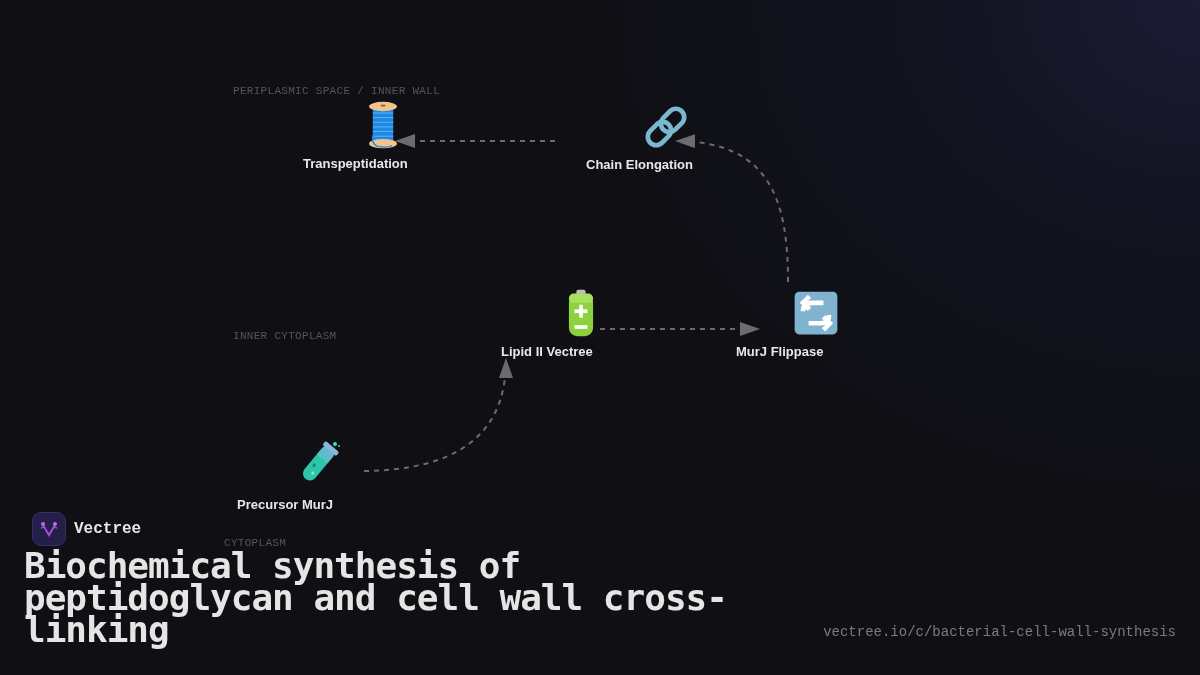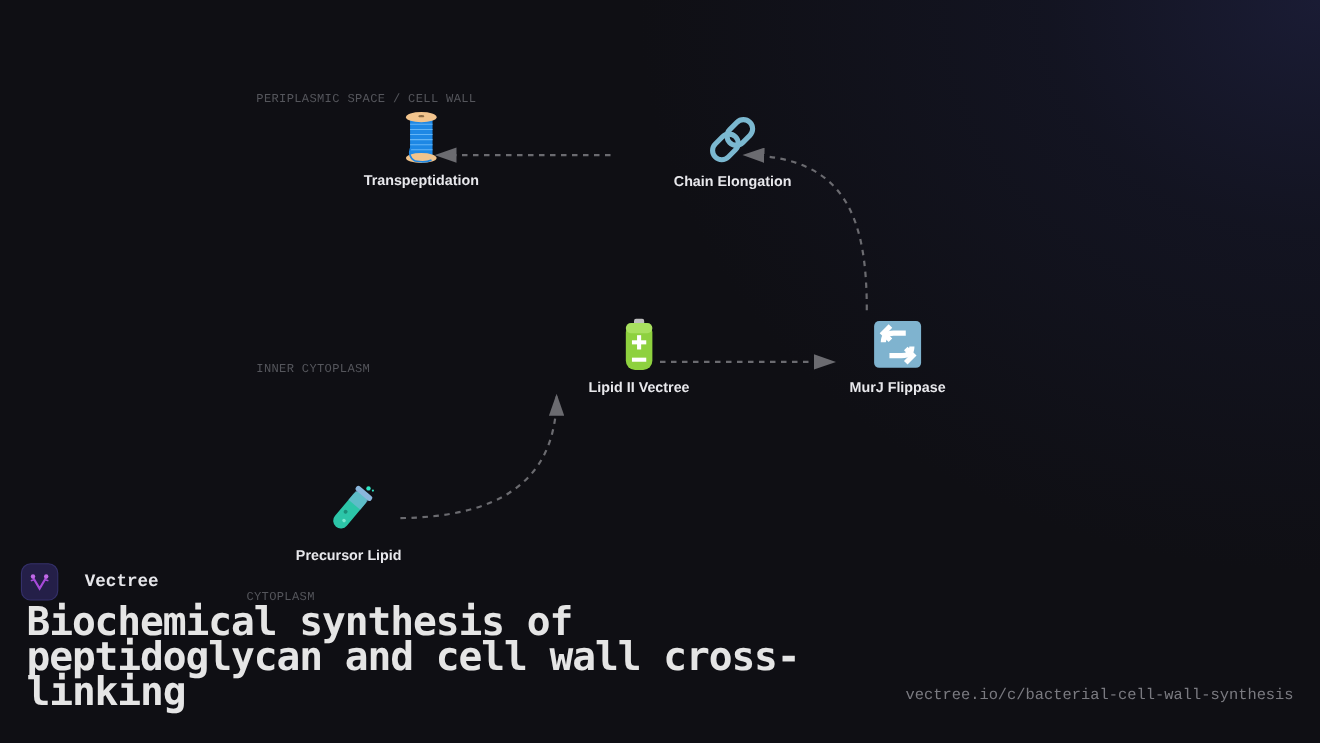--- a/index.html
+++ b/index.html
@@ -13,31 +13,31 @@
       background:
         radial-gradient(ellipse 620px 520px at 1200px 0px, rgba(28,30,58,0.85) 0%, rgba(22,24,44,0.55) 40%, rgba(15,15,20,0) 100%);
       pointer-events: none;
     }
     .zone-label {
       position: absolute;
       font-family: "Liberation Mono", monospace;
       font-size: 11px; letter-spacing: 0.3px;
       color: #55565c; white-space: nowrap;
     }
-    .node { position: absolute; width: 160px; text-align: center; }
+    .node { position: absolute; width: 160px; }
     .node .icon {
       display: block; margin: 0 auto; width: 56px; height: 56px;
     }
     .node .label {
       display: block; margin-top: 4px;
       font-weight: bold; font-size: 13px; color: #e8e8ec; white-space: nowrap;
     }
     svg.edges { position: absolute; left: 0; top: 0; }
     .brand {
-      position: absolute; left: 19px; top: 512px; display: flex; align-items: center; gap: 24px; text-align: right;
+      position: absolute; left: 32px; top: 512px; display: flex; align-items: center; gap: 8px; text-align: right;
     }
     .brand-logo {
       width: 34px; height: 34px; border-radius: 9px;
       background: #241f48; border: 1px solid #34306a; box-sizing: border-box;
       display: flex; align-items: center; justify-content: center;
     }
     .brand-name {
       font-family: "Liberation Mono", monospace; font-weight: bold; font-size: 16px; color: #e6e6ea;
     }
     .title {
@@ -49,21 +49,21 @@
     .url {
       position: absolute; right: 24px; top: 624px;
       font-family: "Liberation Mono", monospace; font-size: 14px; color: #7a7a80;
     }
   </style>
 </head>
 <body>
 
 <div class="bg-glow"></div>
 
-<div class="zone-label" style="left:233px; top:85px;">PERIPLASMIC SPACE / CELL WALL</div>
+<div class="zone-label" style="left:233px; top:85px;">PERIPLASMIC SPACE / INNER WALL</div>
 <div class="zone-label" style="left:233px; top:330px;">INNER CYTOPLASM</div>
 <div class="zone-label" style="left:224px; top:537px;">CYTOPLASM</div>
 
 <svg class="edges" width="1200" height="675">
   <defs>
     <marker id="arrow" viewBox="0 0 20 14" refX="18" refY="7" markerWidth="20" markerHeight="14" markerUnits="userSpaceOnUse" orient="auto">
       <path d="M0,0 L20,7 L0,14 Z" fill="#6b6b70"></path>
     </marker>
   </defs>
 
@@ -81,21 +81,21 @@
     <g transform="rotate(40 28 28)">
       <rect x="21" y="6" width="14" height="40" rx="7" fill="#2cc5a8"></rect>
       <rect x="21" y="6" width="14" height="14" fill="#7fb8dd" opacity="0.6"></rect>
       <rect x="19" y="4" width="18" height="5" rx="2" fill="#8ab6dc"></rect>
       <circle cx="26" cy="30" r="1.8" fill="#1b8f7a"></circle>
       <circle cx="30" cy="37" r="1.6" fill="#7de6d0"></circle>
     </g>
     <circle cx="46" cy="7" r="2" fill="#2ee6c5"></circle>
     <circle cx="50" cy="9" r="1" fill="#2ee6c5"></circle>
   </svg>
-  <span class="label">Precursor Lipid</span>
+  <span class="label">Precursor MurJ</span>
 </div>
 
 <div class="node" style="left:501px; top:288px;">
   <svg class="icon" viewBox="0 0 56 56" style="height:52px">
     <rect x="23" y="2" width="10" height="6" rx="2" fill="#bdbdbd"></rect>
     <rect x="15" y="6" width="26" height="46" rx="9" fill="#8ed13f"></rect>
     <rect x="15" y="6" width="26" height="10" rx="5" fill="#a8e05f"></rect>
     <rect x="26" y="18" width="4" height="14" fill="#fff"></rect>
     <rect x="21" y="23" width="14" height="4" fill="#fff"></rect>
     <rect x="21" y="40" width="14" height="4" fill="#fff"></rect>

